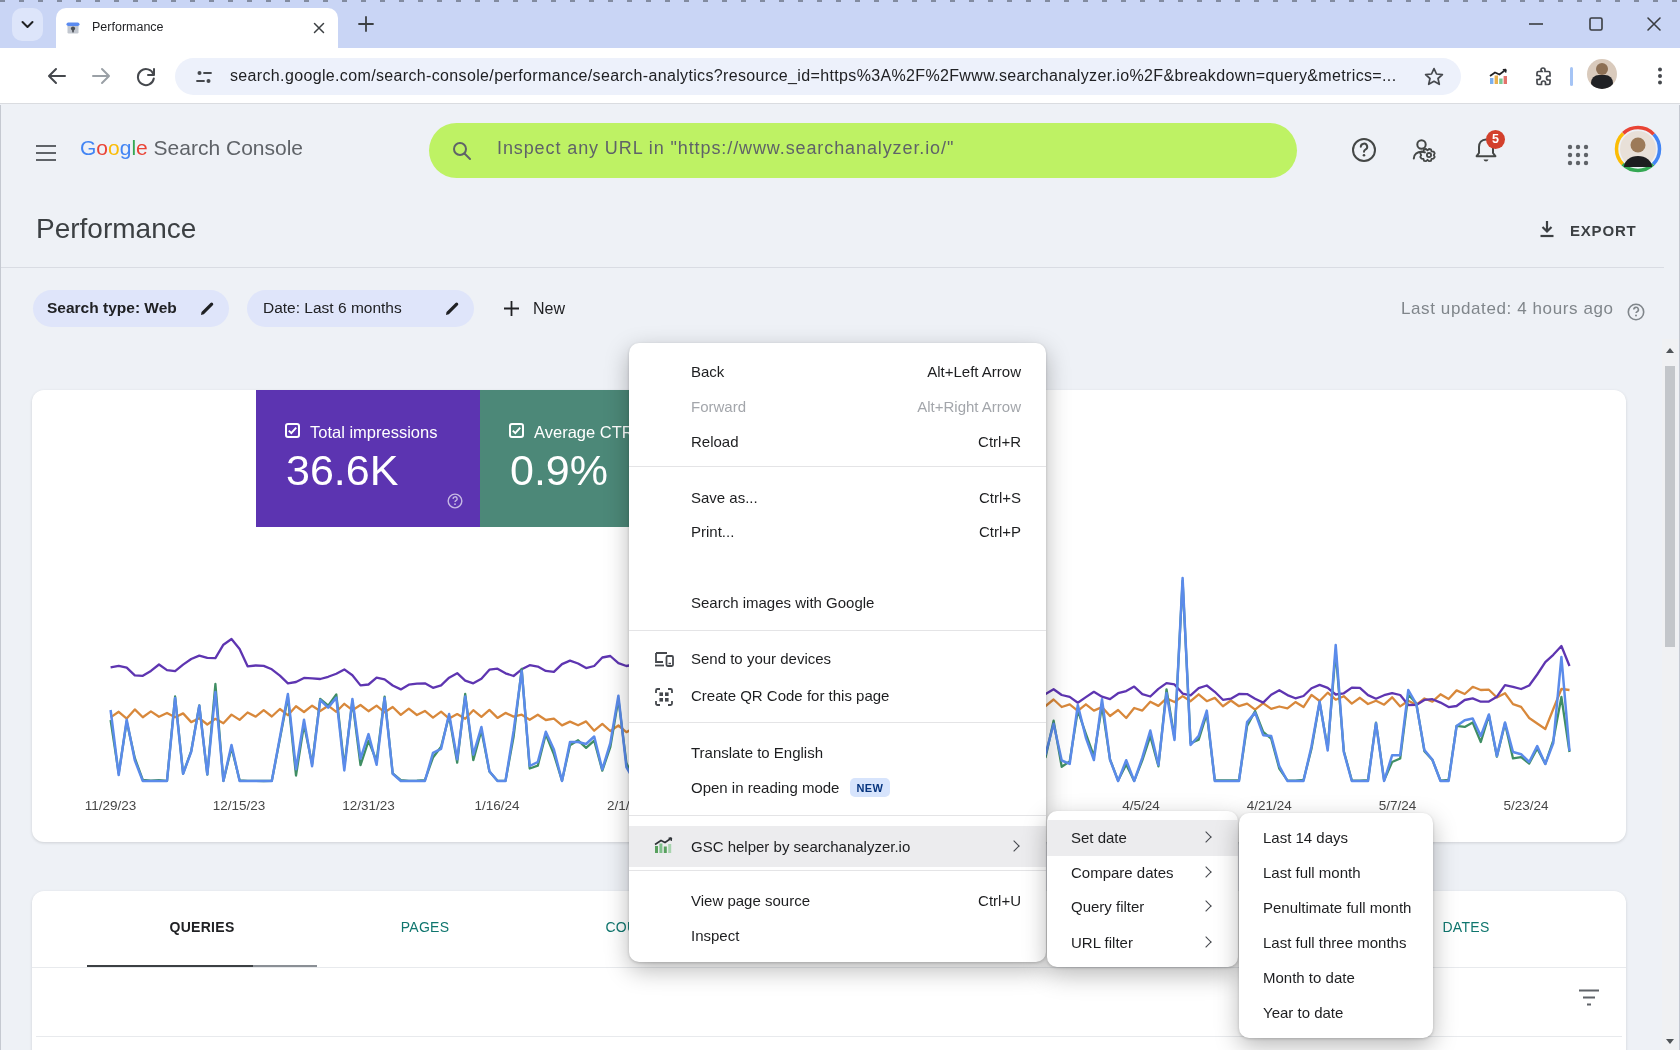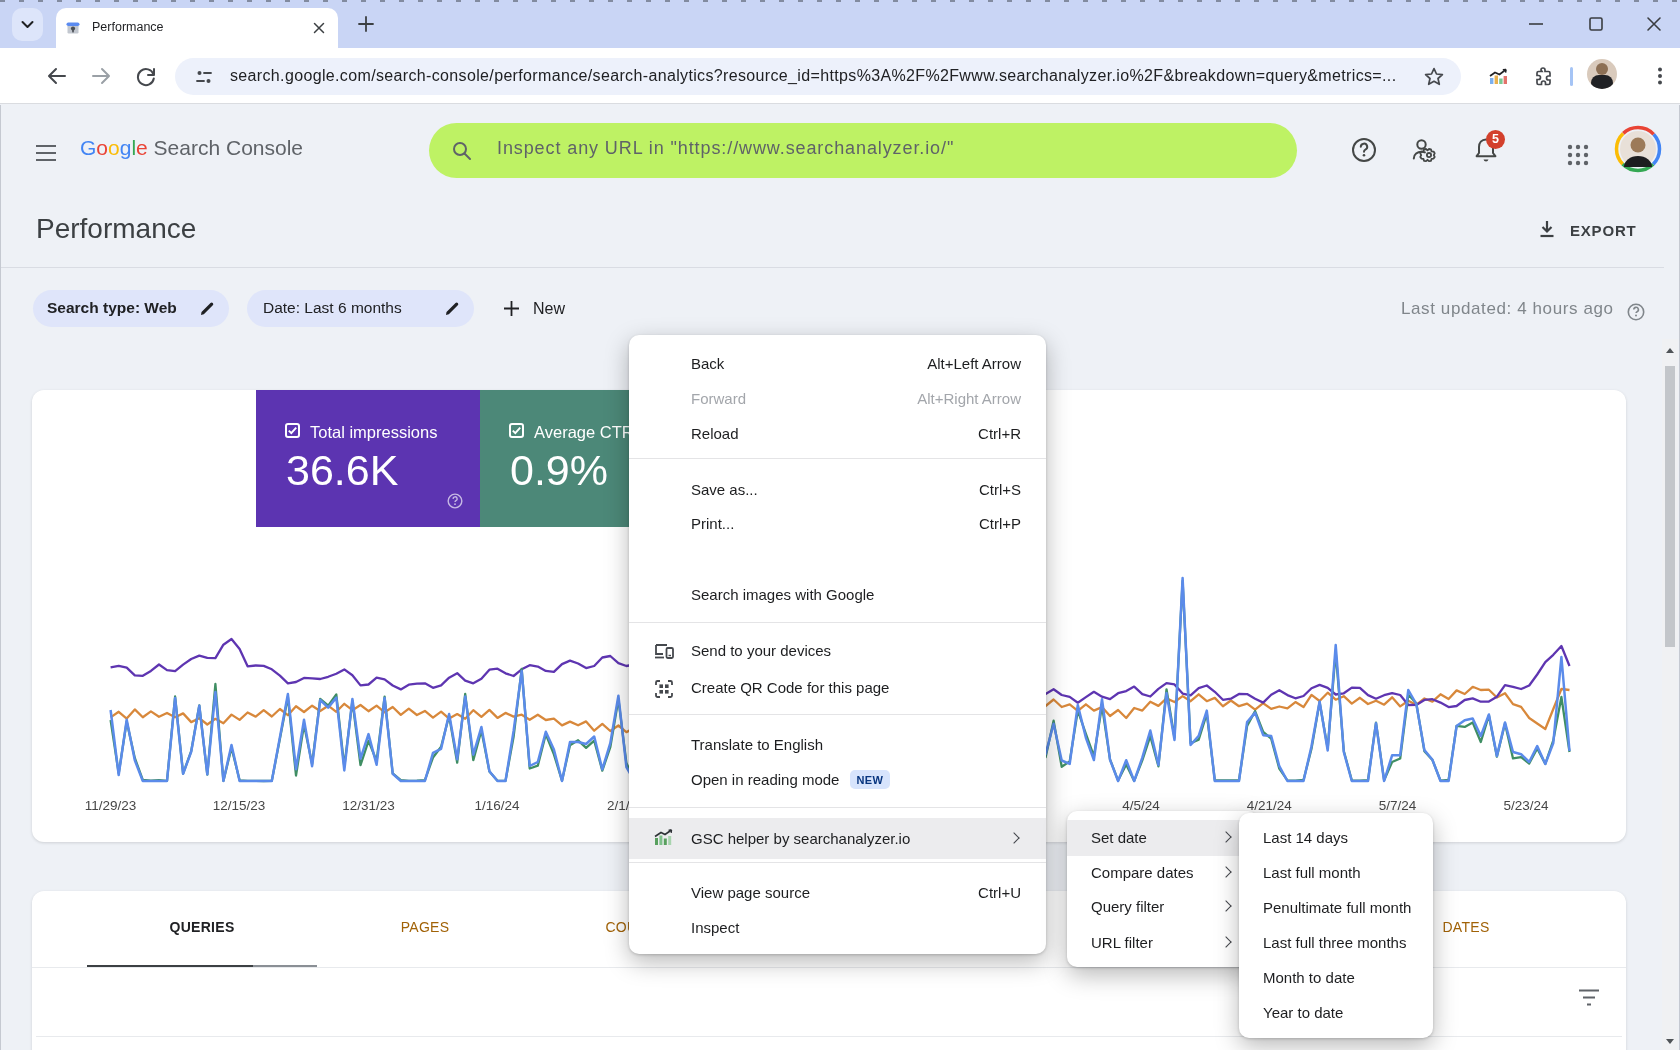--- a/index.html
+++ b/index.html
@@ -57,44 +57,44 @@
 .cb svg { position:absolute; left:0; top:0; }
 .mlabel { position:absolute; left:54px; top:33px; font-size:16.5px; }
 .mval { position:absolute; left:30px; top:56px; font-size:43px; letter-spacing:0px; }
 .mhelp { position:absolute; right:17px; bottom:18px; width:16px; height:16px; }
 
 
 #chartsvg { position:absolute; left:0; top:0; }
 
 
 #tablecard { left:32px; top:891px; width:1594px; height:169px; background:#fff; border-radius:12px 12px 0 0; box-shadow:0 1px 3px rgba(60,64,67,.18); }
-.tabtxt { position:absolute; top:28px; font-size:14px; letter-spacing:0.3px; color:#a16207; transform:translateX(-50%); }
+.tabtxt { position:absolute; top:28px; font-size:14px; letter-spacing:0.3px; color:#0f766e; transform:translateX(-50%); }
 #tabq { color:#202124; font-weight:700; }
 #tabind1 { left:87px; top:965px; width:166px; height:3px; background:#3c4043; }
 #tabind2 { left:253px; top:965px; width:64px; height:3px; background:#8a8f95; }
 #tabsline { left:32px; top:967px; width:1594px; height:1px; background:#e8eaed; }
 #rowline { left:36px; top:1036px; width:1586px; height:1px; background:#e8eaed; }
 
 
 #sbtrack { left:1662px; top:339px; width:16px; height:711px; background:#f0f1f3; }
 #sbthumb { left:1665px; top:366px; width:10px; height:281px; background:#c3c6ca; border-radius:0px; }
 
 
 .menu { position:absolute; background:#fff; border-radius:10px; box-shadow:0 8px 24px rgba(0,0,0,.28), 0 1px 3px rgba(0,0,0,.18); }
-#menu1 { left:629px; top:335px; width:417px; height:619px; }
+#menu1 { left:629px; top:343px; width:417px; height:619px; }
 .mi { position:absolute; left:0; width:100%; height:35px; font-size:15px; color:#1d1e20; }
 .mi .lbl { position:absolute; left:62px; top:8px; white-space:nowrap; }
 .mi .sc { position:absolute; right:25px; top:8px; }
 .mi.dis { color:#a3a6ab; }
 .msep { position:absolute; left:0; width:100%; height:1px; background:#e4e4e6; }
 #gscrow { background:#ececee; }
 .mchev { position:absolute; right:28px; top:12px; width:8px; height:8px; border-right:1.7px solid #43464b; border-bottom:1.7px solid #43464b; transform:rotate(-45deg); }
 .newbadge { position:absolute; left:221px; top:7px; background:#d7e4fc; color:#07357f; font-size:11px; font-weight:700; padding:3.5px 6.5px; border-radius:5px; letter-spacing:0.3px; }
 
-#menu2 { left:1047px; top:811px; width:191px; height:156px;margin-left:20px; }
+#menu2 { left:1047px; top:811px; width:191px; height:156px; }
 #menu2 .lbl { left:24px; }
 #menu3 { left:1239px; top:813px; width:194px; height:225px; }
 #menu3 .lbl { left:24px; }
 #setdaterow { background:#ececee; }
 </style>
 </head>
 <body>
 
 <div class="abs" id="tabbar">
   <div class="abs" id="topdashes"></div>

